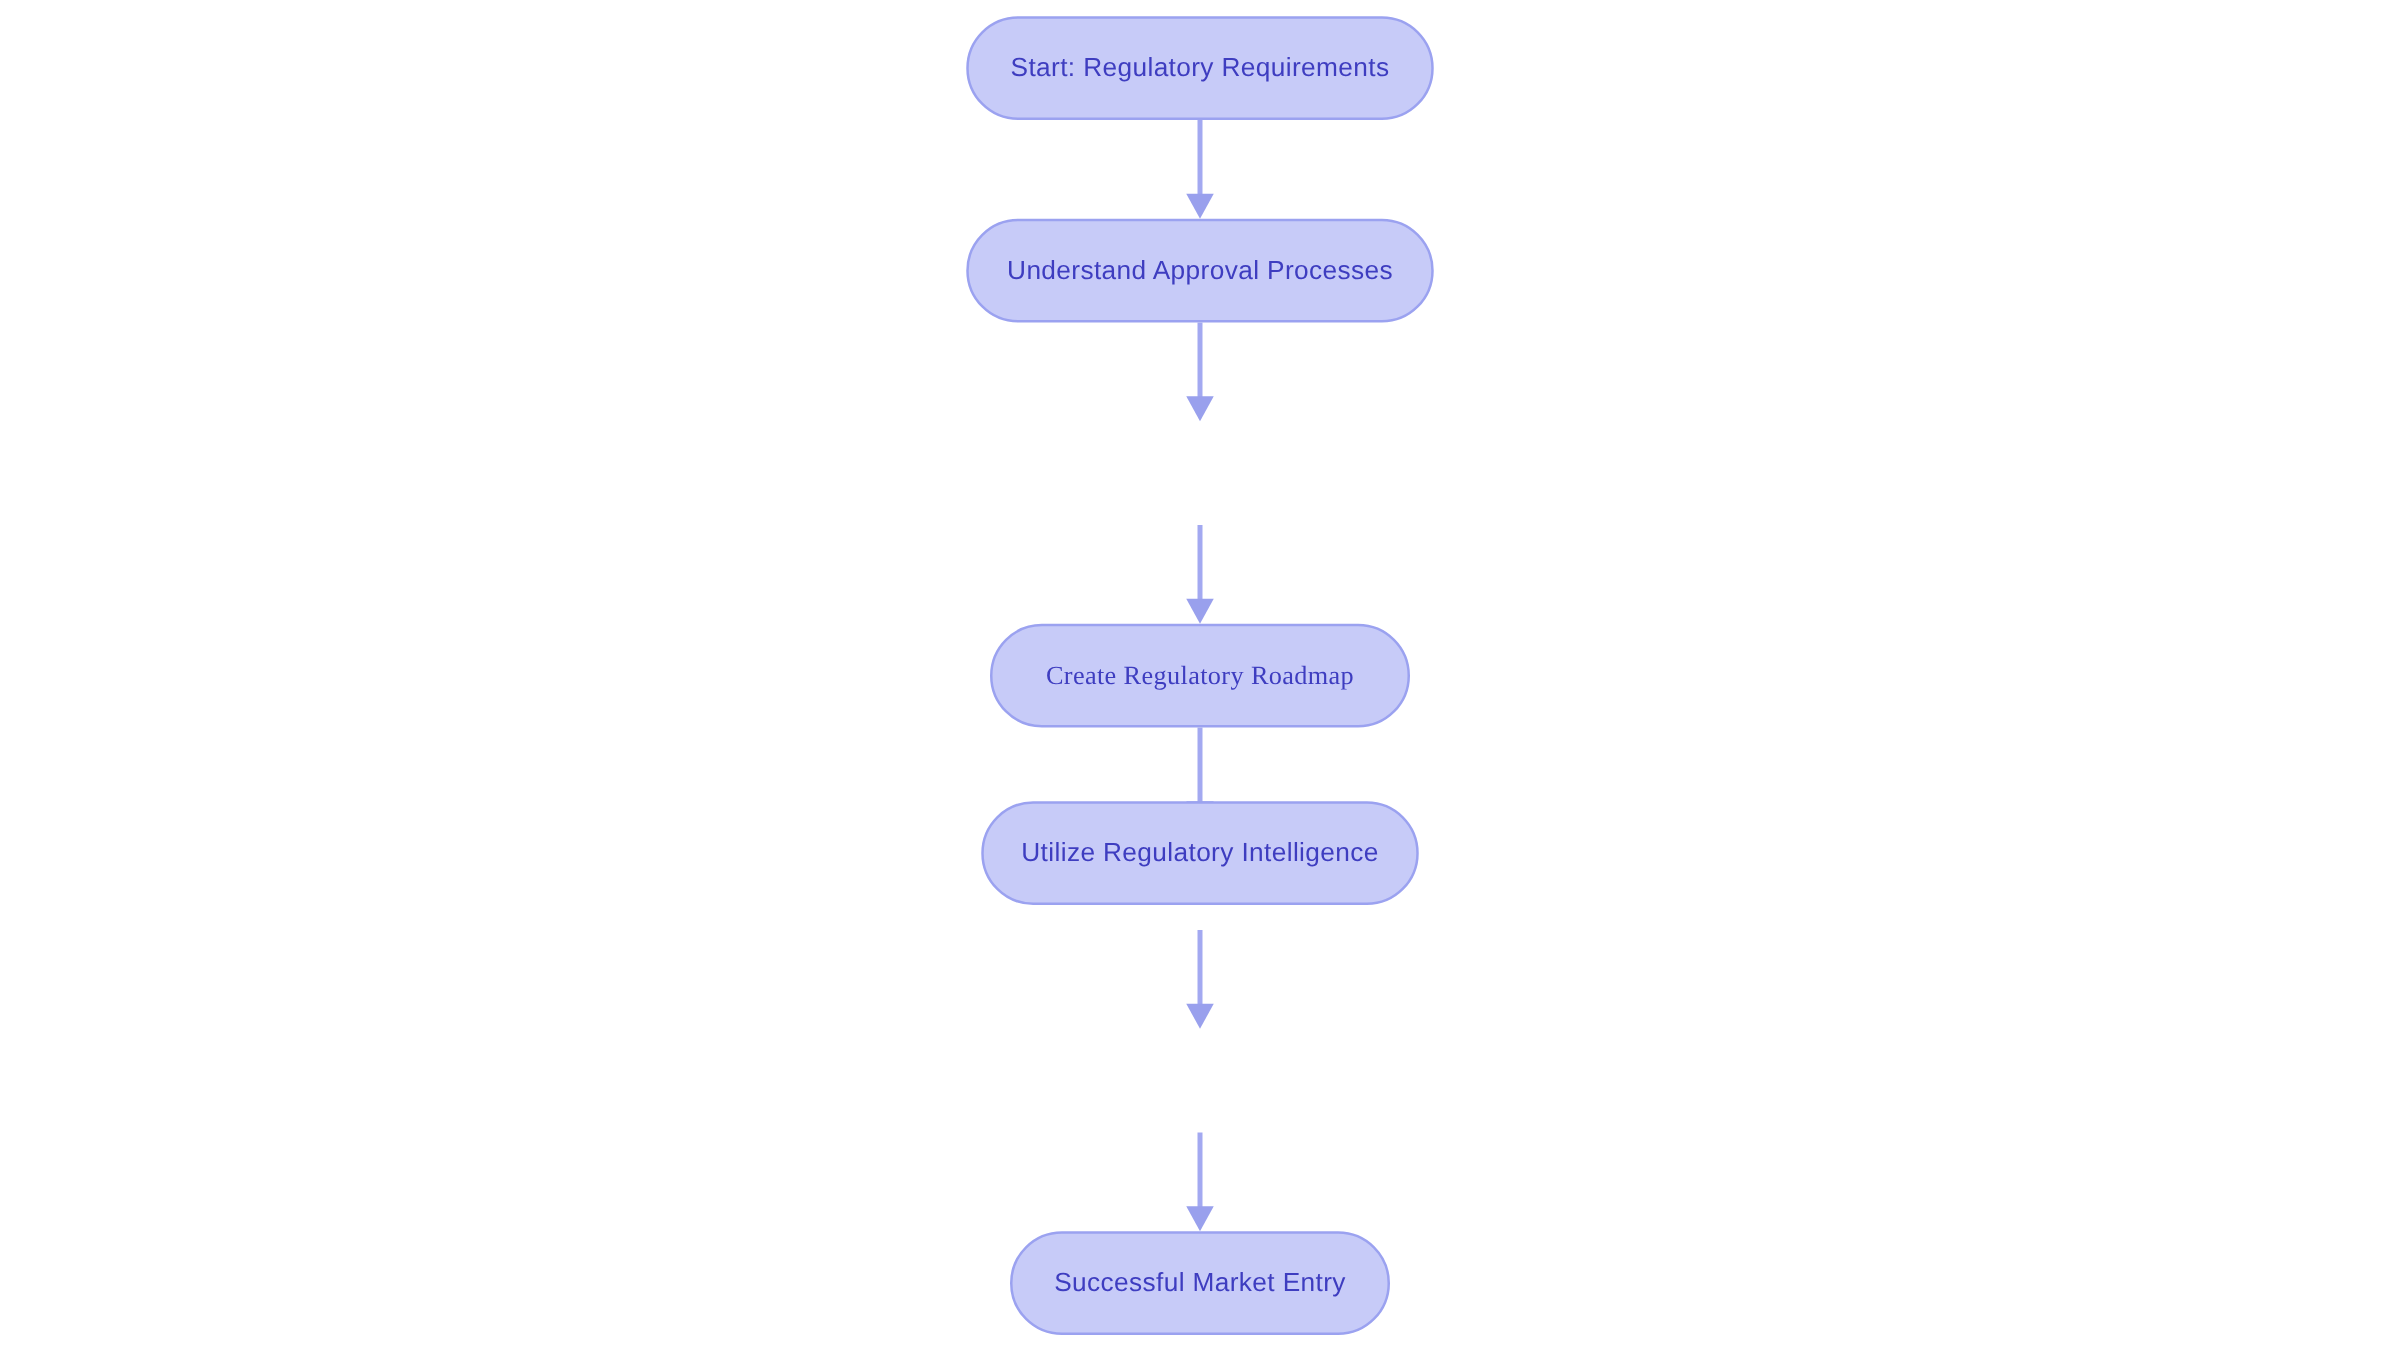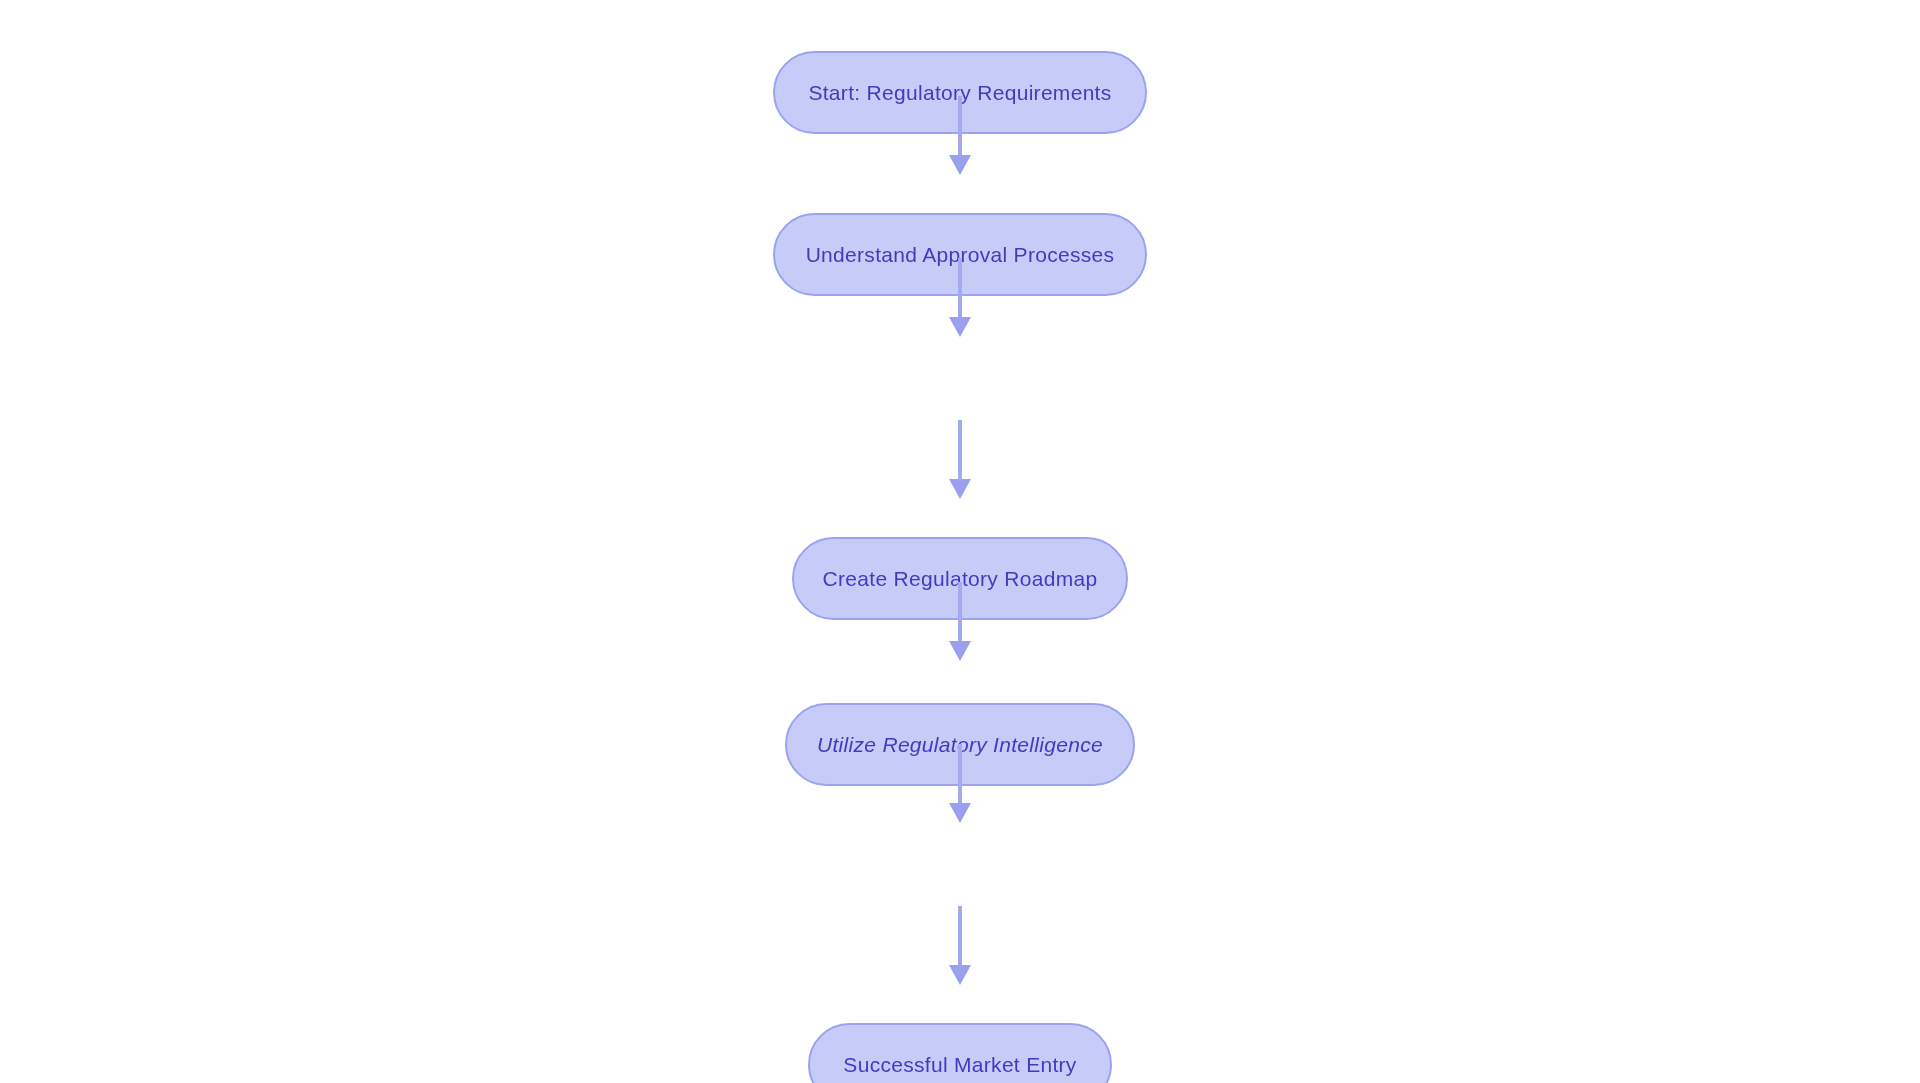--- a/index.html
+++ b/index.html
@@ -23,28 +23,27 @@
     border: 2px solid #9ba2f0;
     border-radius: 41.5px;
     color: #3e3dc0;
     font-size: 21px;
     letter-spacing: 0.3px;
     display: flex;
     align-items: center;
     justify-content: center;
     text-align: center;
     white-space: nowrap;
-    margin-top: 38px;
   }
   
   .node-1 { left: 773px; top: 13px;  width: 374px; }
   .node-2 { left: 773px; top: 175px; width: 374px; }
   .node-3 { left: 743px; top: 337px; width: 434px; }
-  .node-4 { left: 792px; top: 499px; width: 336px; }
-  .node-5 { left: 785px; top: 665px; width: 350px; font-style: italic; }
+  .node-4 { left: 792px; top: 499px; width: 336px; font-family: Liberation Serif, serif; }
+  .node-5 { left: 785px; top: 641px; width: 350px; }
   .node-6 { left: 723px; top: 823px; width: 474px; }
   .node-7 { left: 808px; top: 985px; width: 304px; justify-content: center; }
 
   .arrow {
     position: absolute;
     left: 949px;          
     width: 22px;
     height: 79px;
   }
   .arrow-1 { top: 96px; }

